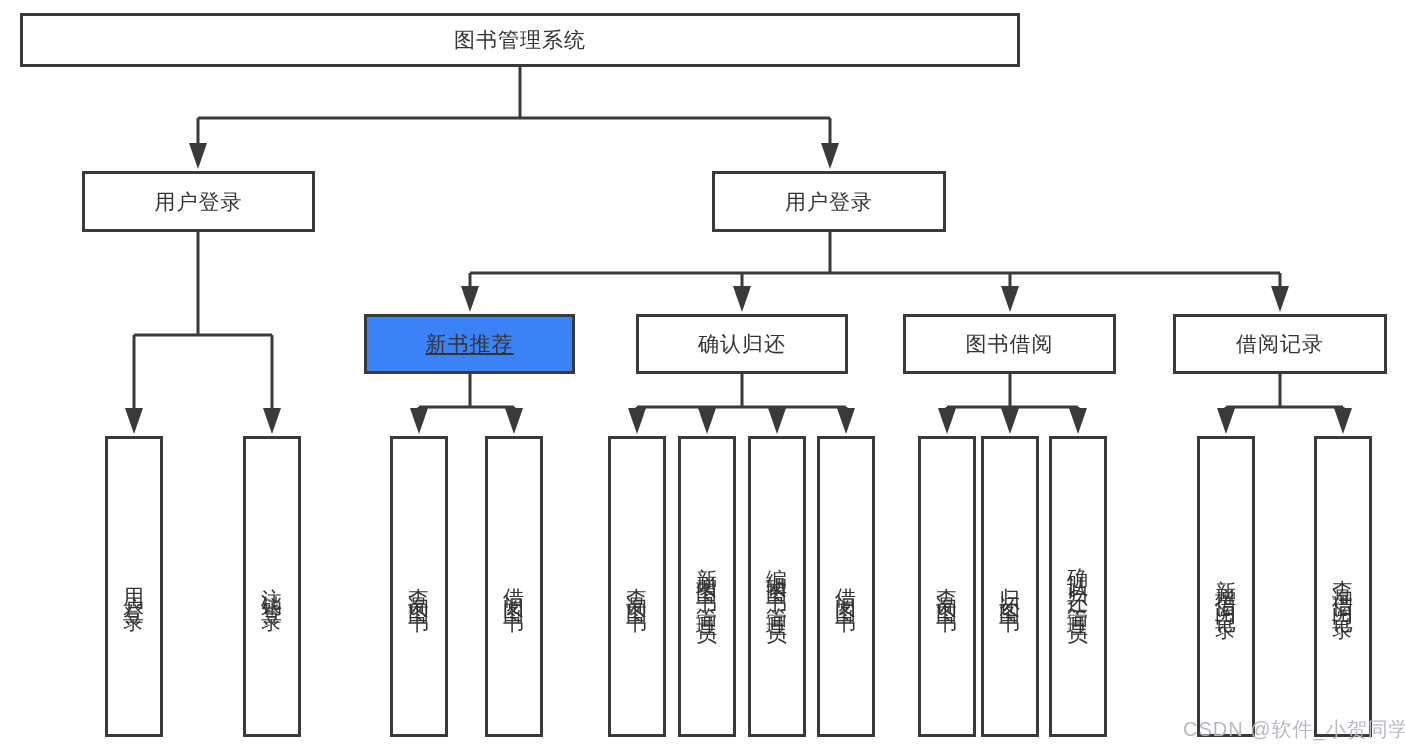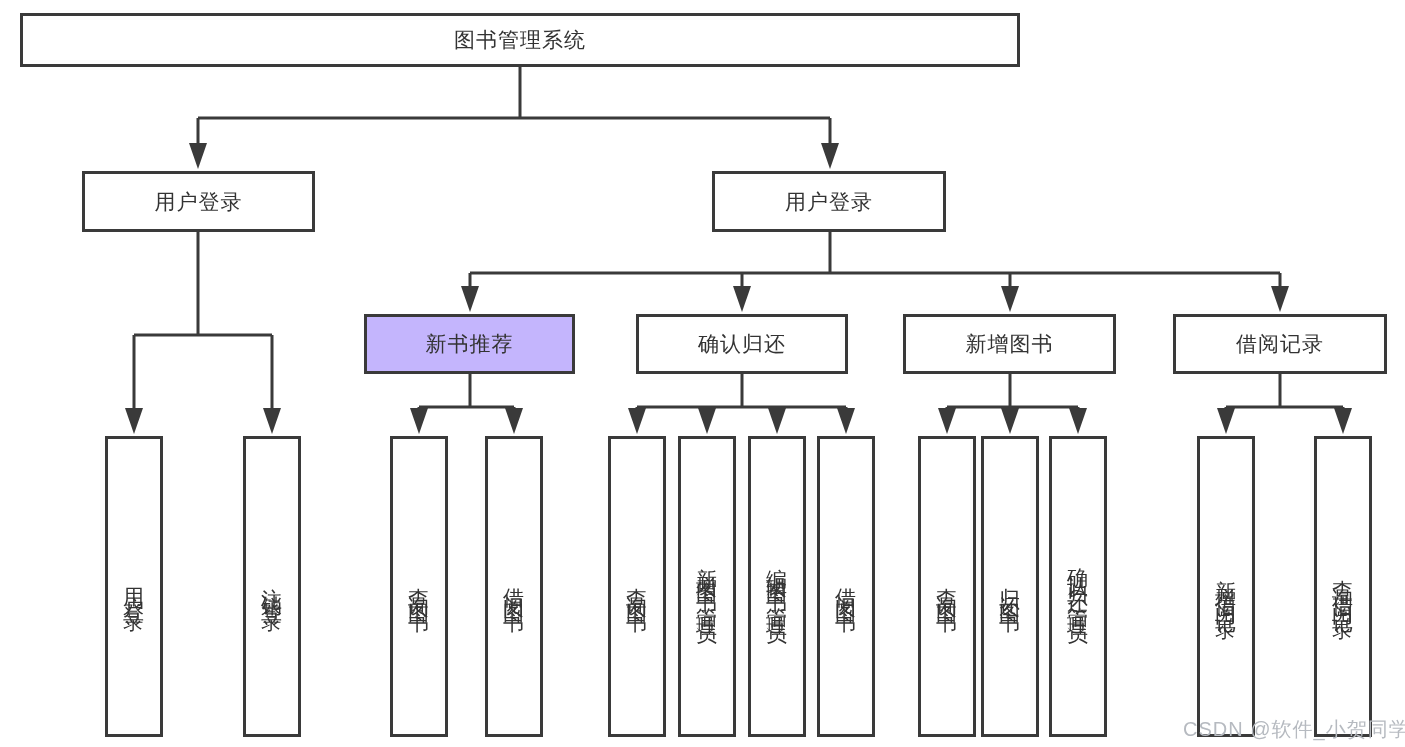--- a/index.html
+++ b/index.html
@@ -100,28 +100,28 @@
   <div id="nodes">
       <div class="node" style="left: 20px; top: 13px; width: 1000px; height: 54px; border-color: rgb(58, 58, 58); background: rgb(255, 255, 255); color: rgb(51, 51, 51);">
         <span class="lbl">图书管理系统</span>
       </div>
       <div class="node" style="left: 82px; top: 171px; width: 233px; height: 61px; border-color: rgb(58, 58, 58); background: rgb(255, 255, 255); color: rgb(51, 51, 51);">
         <span class="lbl">用户登录</span>
       </div>
       <div class="node" style="left: 712px; top: 171px; width: 234px; height: 61px; border-color: rgb(58, 58, 58); background: rgb(255, 255, 255); color: rgb(51, 51, 51);">
         <span class="lbl">用户登录</span>
       </div>
-      <div class="node" style="left: 364px; top: 314px; width: 211px; height: 60px; border-color: rgb(58, 58, 58); background: #c4b5fd; color: rgb(51, 51, 51);">
+      <div class="node" style="left: 364px; top: 314px; width: 211px; height: 60px; border-color: rgb(58, 58, 58); background: #3b82f6; color: rgb(51, 51, 51); text-decoration: underline;">
         <span class="lbl">新书推荐</span>
       </div>
       <div class="node" style="left: 636px; top: 314px; width: 212px; height: 60px; border-color: rgb(58, 58, 58); background: rgb(255, 255, 255); color: rgb(51, 51, 51);">
         <span class="lbl">确认归还</span>
       </div>
       <div class="node" style="left: 903px; top: 314px; width: 213px; height: 60px; border-color: rgb(58, 58, 58); background: rgb(255, 255, 255); color: rgb(51, 51, 51);">
-        <span class="lbl">新增图书</span>
+        <span class="lbl">图书借阅</span>
       </div>
       <div class="node" style="left: 1173px; top: 314px; width: 214px; height: 60px; border-color: rgb(58, 58, 58); background: rgb(255, 255, 255); color: rgb(51, 51, 51);">
         <span class="lbl">借阅记录</span>
       </div>
       <div class="node vertical" style="left: 105px; top: 436px; width: 58px; height: 301px; border-color: rgb(58, 58, 58); background: rgb(255, 255, 255); color: rgb(51, 51, 51);">
         <span class="lbl">用户登录</span>
       </div>
       <div class="node vertical" style="left: 243px; top: 436px; width: 58px; height: 301px; border-color: rgb(58, 58, 58); background: rgb(255, 255, 255); color: rgb(51, 51, 51);">
         <span class="lbl">注销登录</span>
       </div>

